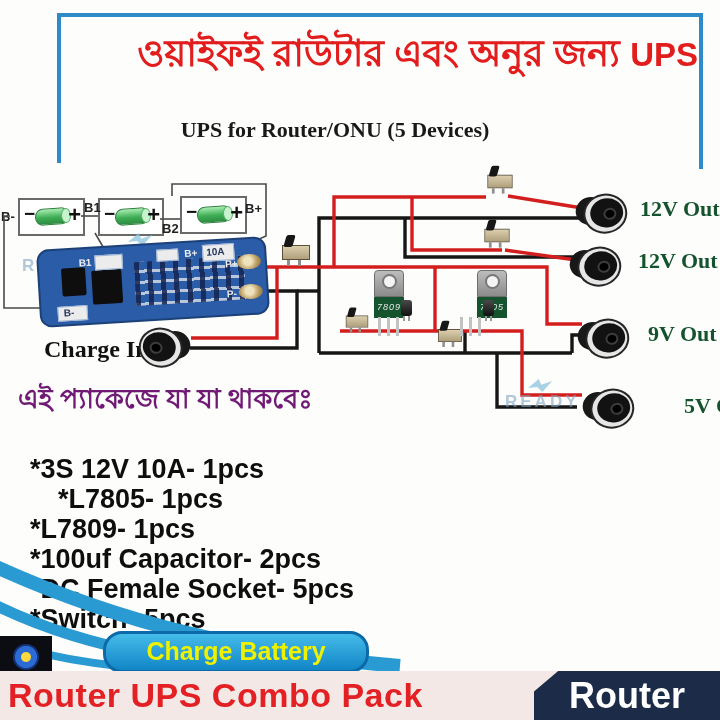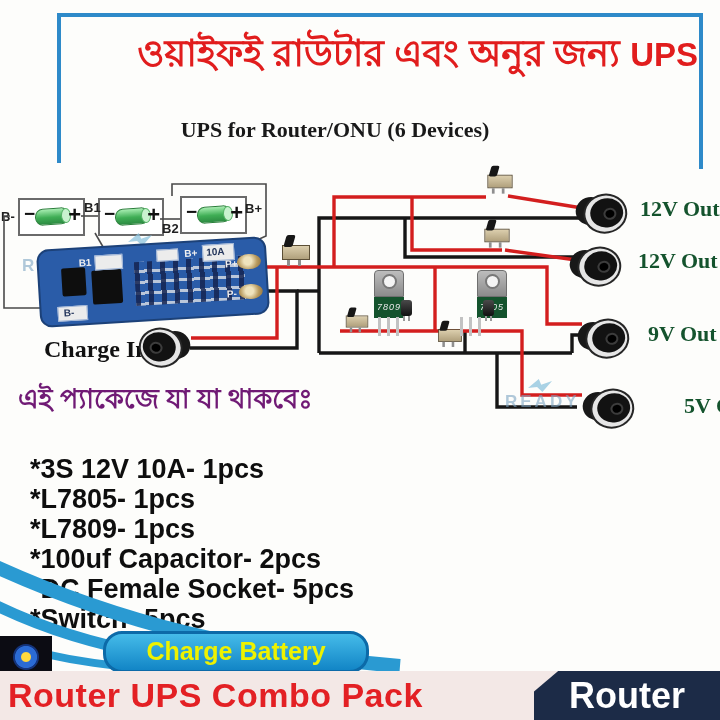--- a/index.html
+++ b/index.html
@@ -96,21 +96,21 @@
 <div class="stage">
 
   <div class="frame" style="left:57px;top:13px;width:646px;height:4px;"></div>
   <div class="frame" style="left:57px;top:13px;width:4px;height:150px;"></div>
   <div class="frame" style="left:699px;top:13px;width:4px;height:156px;"></div>
 
   <div class="top-bn">
     <span>ওয়াইফই রাউটার এবং অনুর জন্য </span><span class="ups">UPS</span>
   </div>
 
-  <div class="diag-title">UPS for Router/ONU (6 Devices)</div>
+  <div class="diag-title">UPS for Router/ONU (5 Devices)</div>
 
   <svg class="abs" style="left:0;top:0;z-index:1;pointer-events:none;" width="720" height="720">
 
     <g stroke="#4a4a4a" stroke-width="1.6" fill="none">
       <path d="M10,216 L4,216 L4,308 L46,308"></path>
       <path d="M81,216 L98,216"></path>
       <path d="M160,219 L180,219"></path>
       <path d="M95,233 L110,259"></path>
       <path d="M172,196 L172,184 L266,184 L266,236 L208,262"></path>
     </g>
@@ -268,21 +268,21 @@
   <div class="out-lbl" style="left:640px;top:196px;">12V Out</div>
   <div class="out-lbl" style="left:638px;top:248px;">12V Out</div>
   <div class="out-lbl" style="left:648px;top:321px;">9V Out</div>
   <div class="out-lbl" style="left:684px;top:393px;">5V Out</div>
 
   <div class="bird" style="left:528px;top:379px;"></div>
   <div class="wm" style="left:505px;top:392px;">READY</div>
 
   <div class="pkg-h">এই প্যাকেজে যা যা থাকবেঃ</div>
   <div class="pkg-item" style="top:454px;">*3S 12V 10A- 1pcs</div>
-  <div class="pkg-item" style="top:484px;">*L7805- 1pcs</div>
+  <div class="pkg-item" style="top:484px;margin-left:28px;">*L7805- 1pcs</div>
   <div class="pkg-item" style="top:514px;">*L7809- 1pcs</div>
   <div class="pkg-item" style="top:544px;">*100uf Capacitor- 2pcs</div>
   <div class="pkg-item" style="top:574px;">*DC Female Socket- 5pcs</div>
   <div class="pkg-item" style="top:604px;">*Switch- 5pcs</div>
 
   <svg class="swoosh" viewBox="0 0 720 119">
     <g stroke="#2a9ad2" fill="none">
       <path d="M-10,12 C120,72 250,102 400,114" stroke-width="14"></path>
       <path d="M-15,48 C90,102 200,114 330,118" stroke-width="11"></path>
       <path d="M-20,82 C50,110 130,118 230,121" stroke-width="8"></path>

